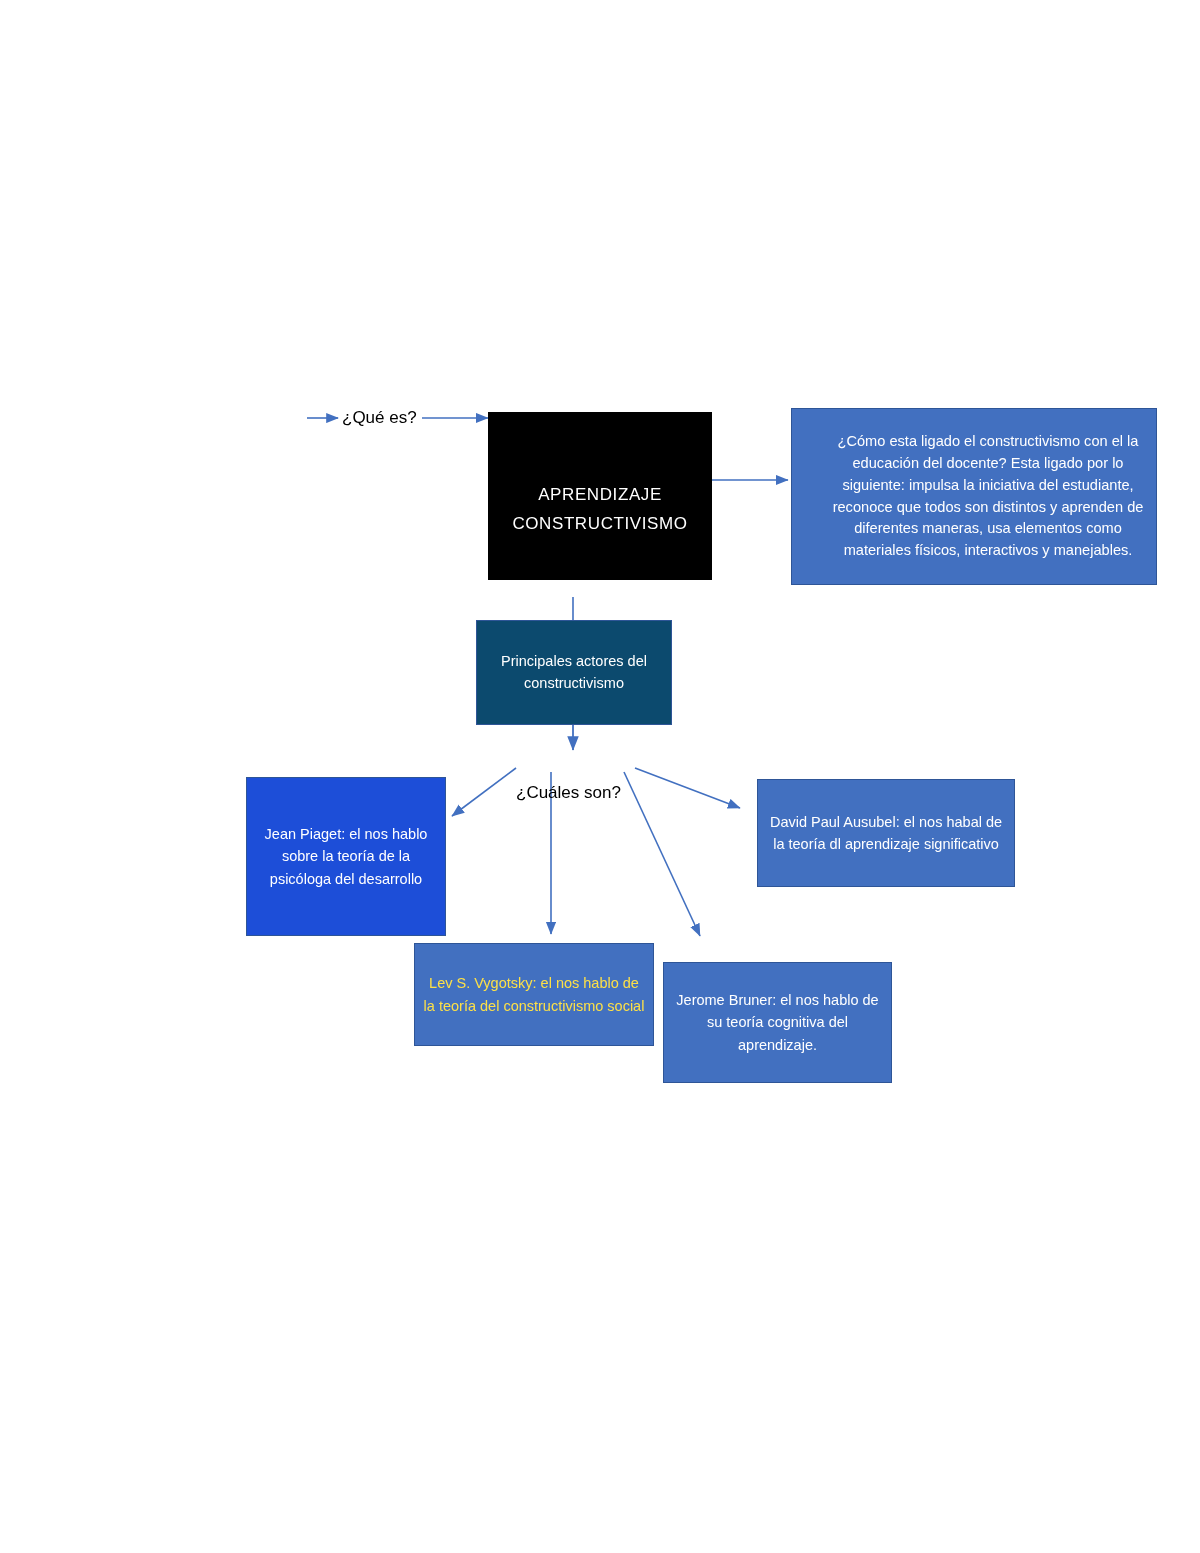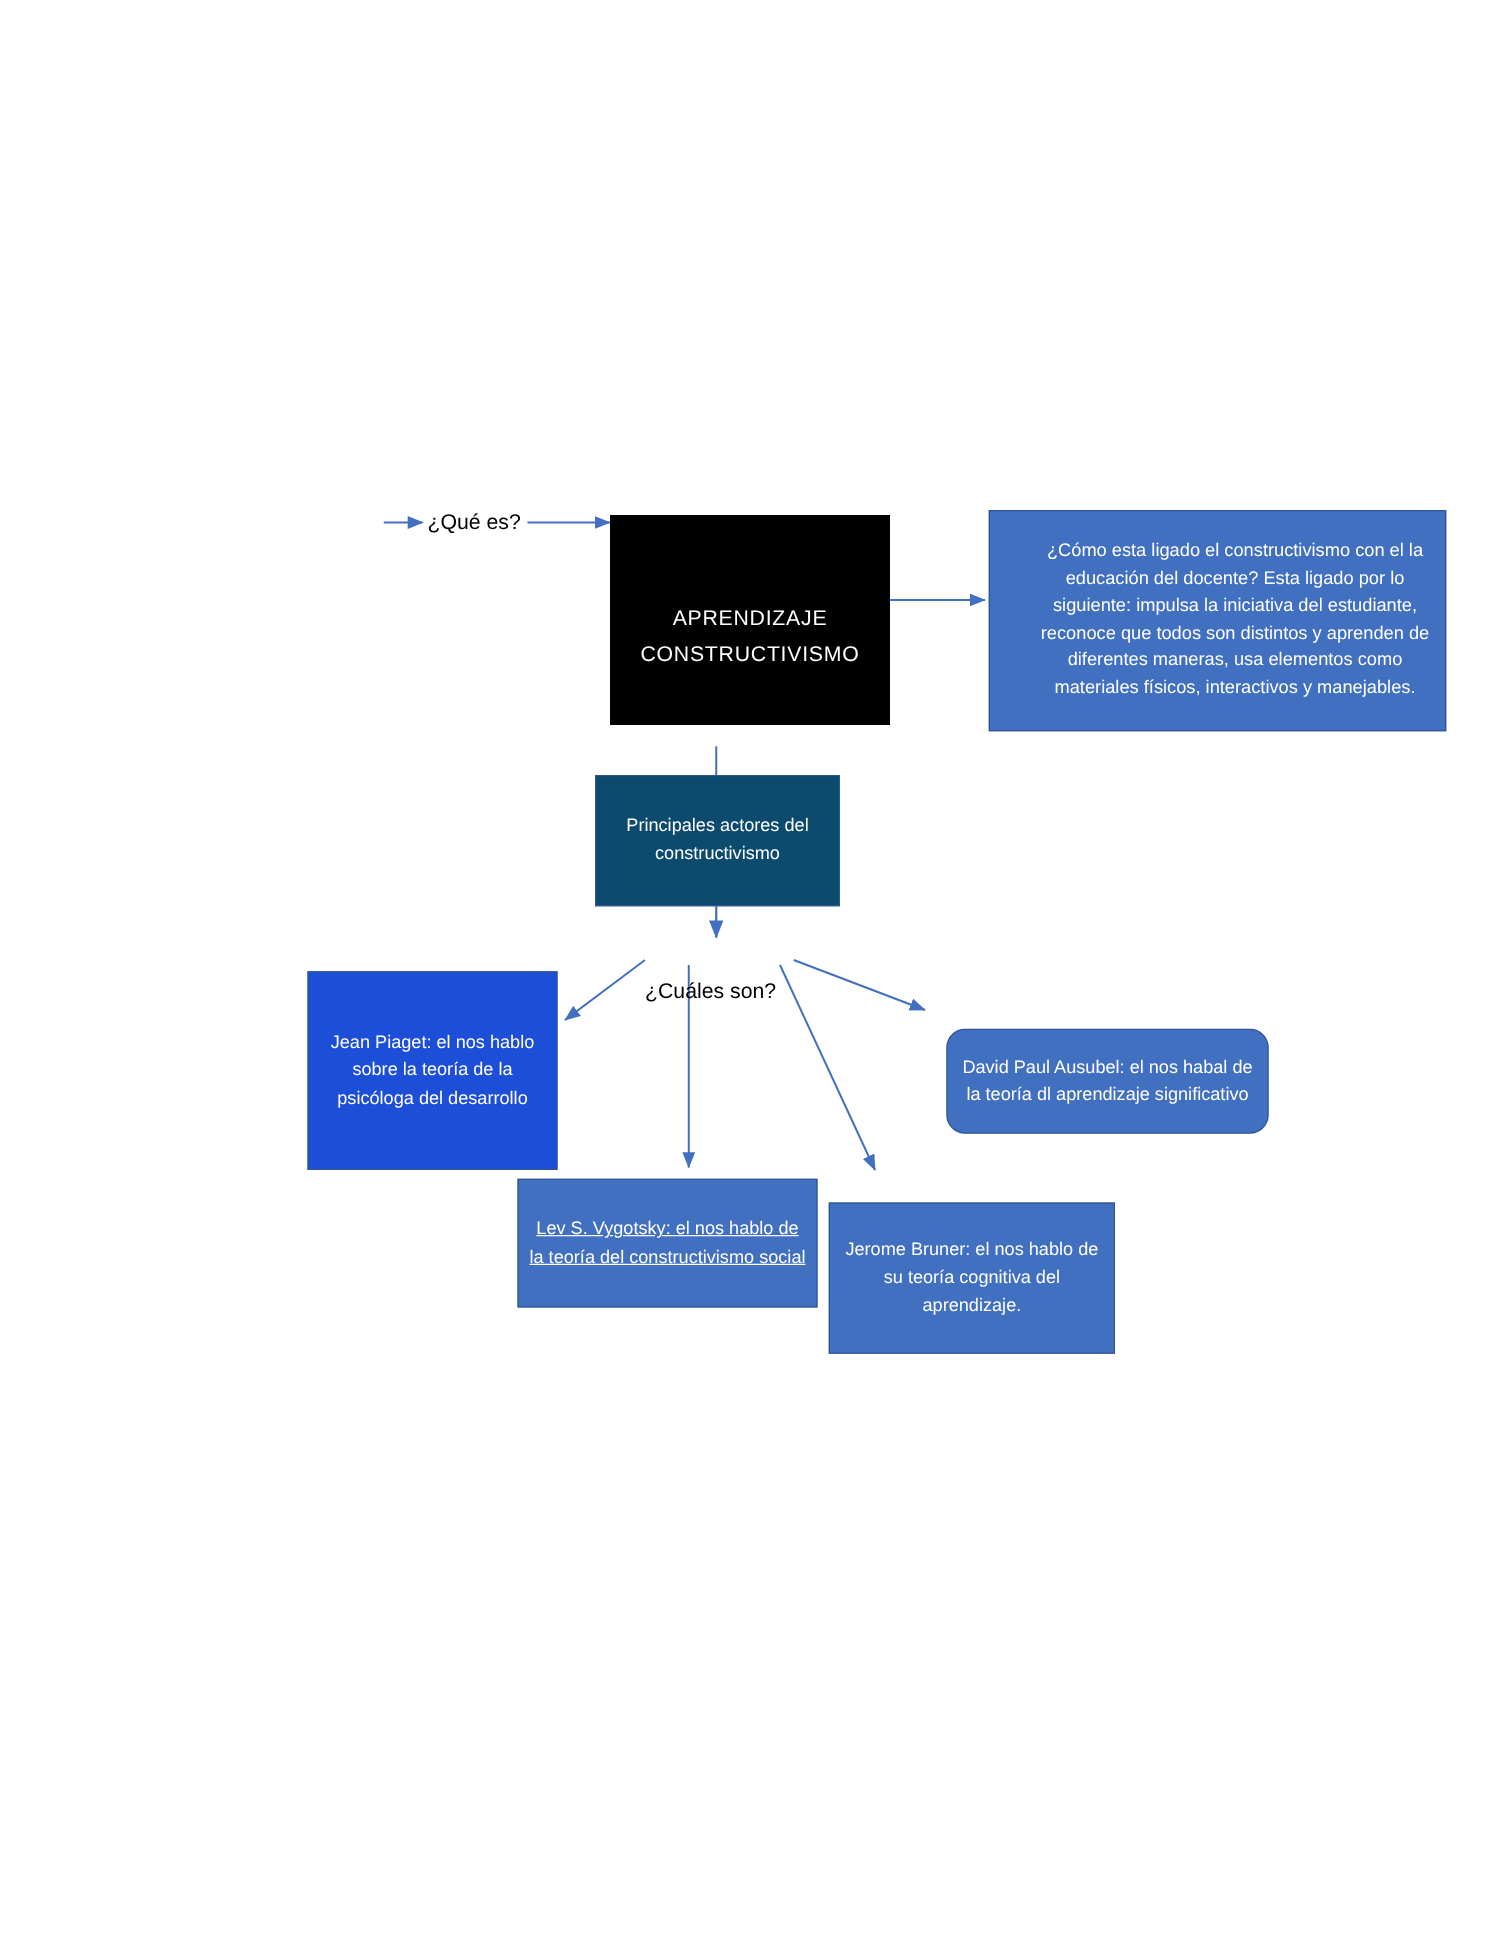--- a/index.html
+++ b/index.html
@@ -82,21 +82,21 @@
     left: 476px; top: 620px; width: 196px; height: 105px;
   }
   #node-actores .node-text { font-size: 14.5px; line-height: 1.50; }
 
   #node-piaget {
     left: 246px; top: 777px; width: 200px; height: 159px;
   }
   #node-piaget .node-text { font-size: 14.5px; line-height: 1.52; }
 
   #node-ausubel {
-    left: 757px; top: 823px; width: 258px; height: 84px; border-radius: 15px;
+    left: 757px; top: 779px; width: 258px; height: 108px;
   }
   #node-ausubel .node-text { font-size: 14.5px; line-height: 1.52; }
 
   #node-vygotsky {
     left: 414px; top: 943px; width: 240px; height: 103px;
   }
   #node-vygotsky .node-text { font-size: 14.5px; line-height: 1.52; }
 
   #node-bruner {
     left: 663px; top: 962px; width: 229px; height: 121px; justify-content: center;
@@ -165,21 +165,21 @@
   </div>
 
   <div class="node node-blue" id="node-piaget" style="background: #1d4ed8; border-color: rgb(46, 85, 151); color: rgb(255, 255, 255);">
     <span class="node-text">Jean Piaget: el nos hablo sobre la teoría de la psicóloga del desarrollo</span>
   </div>
 
   <div class="node node-blue" id="node-ausubel" style="background: rgb(66, 112, 192); border-color: rgb(46, 85, 151); color: rgb(255, 255, 255);">
     <span class="node-text">David Paul Ausubel: el nos habal de la teoría dl aprendizaje significativo</span>
   </div>
 
-  <div class="node node-blue" id="node-vygotsky" style="background: rgb(66, 112, 192); border-color: rgb(46, 85, 151); color: #ffffff; text-decoration: underline;">
+  <div class="node node-blue" id="node-vygotsky" style="background: rgb(66, 112, 192); border-color: rgb(46, 85, 151); color: #fde047;">
     <span class="node-text">Lev S. Vygotsky: el nos hablo de la teoría del constructivismo social</span>
   </div>
 
   <div class="node node-blue" id="node-bruner" style="background: rgb(66, 112, 192); border-color: rgb(46, 85, 151); color: rgb(255, 255, 255);">
     <span class="node-text">Jerome Bruner: el nos hablo de su teoría cognitiva del aprendizaje.</span>
   </div>
 
   <div class="edge-label" id="label-quees" style="color: rgb(0, 0, 0);">¿Qué es?</div>
 
   <div class="edge-label" id="label-cuales" style="color: rgb(0, 0, 0);">¿Cuáles son?</div>

